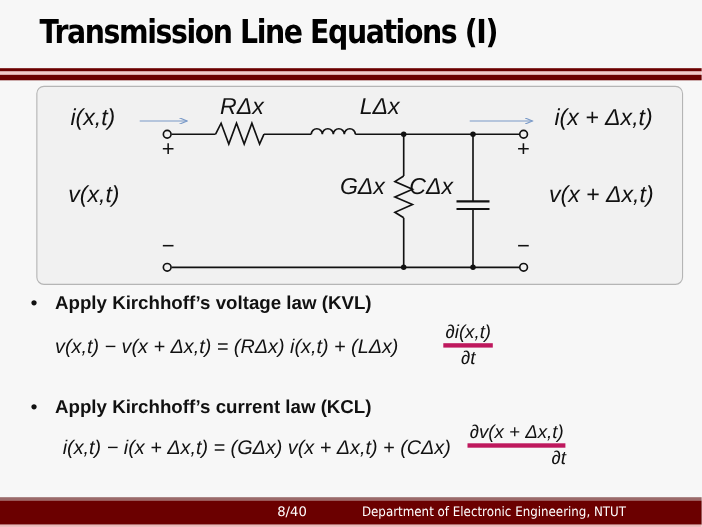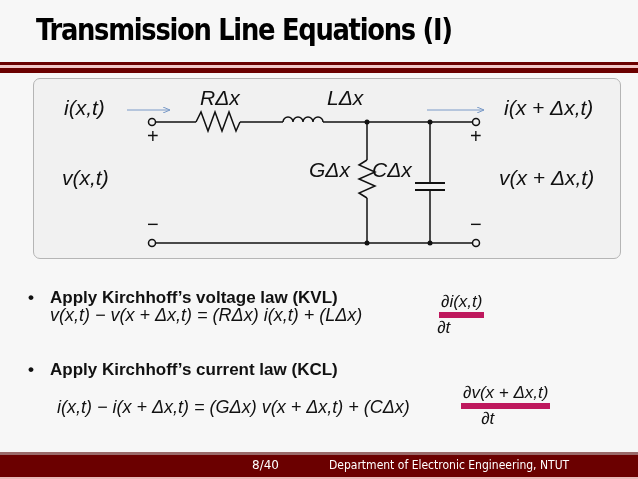--- a/index.html
+++ b/index.html
@@ -9,21 +9,21 @@
     .s1 { top:62px; height:3px; background:#6b0000; }
     .s2 { top:65px; height:3px; background:#f2c8c8; }
     .s3 { top:68px; height:5px; background:#6b0000; }
     .circuit-box { position:absolute; left:33px; top:78px; width:586px; height:179px; border:1px solid #b5b5b5; border-radius:7px; background:#f1f1f1; }
     .math { font-family:"Liberation Sans", sans-serif; font-style:italic; color:#111; position:absolute; white-space:nowrap; }
     .m { font-size:21px; }
     .bullet { position:absolute; font-weight:bold; font-size:17px; color:#111; white-space:nowrap; }
     .bullet .dot { display:inline-block; width:22px; }
     .eq { position:absolute; font-family:"Liberation Sans", sans-serif; font-style:italic; font-size:18px; color:#111; white-space:nowrap; }
     .frac { position:absolute; text-align:center; font-family:"Liberation Sans", sans-serif; font-style:italic; font-size:17px; color:#111; }
-    .frac .num { display:block; padding:0 2px; border-bottom:6px solid #be185d; line-height:20px;margin-left:36px; }
+    .frac .num { display:block; padding:0 2px; border-bottom:4px solid #be185d; line-height:20px; }
     .frac .den { display:block; line-height:20px; }
     .footer { position:absolute; left:0; top:455px; width:638px; height:22px; background:#6b0000; }
     .footer-top { position:absolute; left:0; top:452px; width:638px; height:3px; background:#9a6a6a; }
     .footer-bot { position:absolute; left:0; top:477px; width:638px; height:2px; background:#e8b8b8; }
     .page { position:absolute; left:252px; top:458px; font-size:12px; color:#fff; font-family:"DejaVu Sans", sans-serif; }
     .dept { position:absolute; left:329px; top:458px; font-size:12px; color:#fff; font-family:"DejaVu Sans", sans-serif; transform:scaleX(0.9); transform-origin:left top; white-space:nowrap; }
     svg { position:absolute; left:0; top:0; }
   </style>
 </head>
 <body>
@@ -79,30 +79,30 @@
 <span class="math m" style="left:499px;top:166px;">v(x + Δx,t)</span>
 <span class="math m" style="left:200px;top:86px;">RΔx</span>
 <span class="math m" style="left:283px;top:86px;margin-left:44px;">LΔx</span>
 <span class="math m" style="left:309px;top:158px;">GΔx</span>
 <span class="math m" style="left:372px;top:158px;">CΔx</span>
 <span class="math m" style="left:147px;top:125px;font-style:normal;font-size:20px;">+</span>
 <span class="math m" style="left:147px;top:213px;font-style:normal;font-size:20px;">−</span>
 <span class="math m" style="left:470px;top:125px;font-style:normal;font-size:20px;">+</span>
 <span class="math m" style="left:470px;top:213px;font-style:normal;font-size:20px;">−</span>
 
-<div class="bullet" style="left:28px;top:266px;margin-top:22px;"><span class="dot">•</span><span>Apply Kirchhoff’s voltage law (KVL)</span></div>
+<div class="bullet" style="left:28px;top:266px;"><span class="dot">•</span><span>Apply Kirchhoff’s voltage law (KVL)</span></div>
 <div class="eq" style="left:50px;top:305px;">v(x,t) − v(x + Δx,t) = (RΔx) i(x,t) + (LΔx)</div>
 <div class="frac" style="left:403px;top:292px;">
   <span class="num">∂i(x,t)</span>
   <span class="den">∂t</span>
 </div>
 
 <div class="bullet" style="left:28px;top:360px;"><span class="dot">•</span><span>Apply Kirchhoff’s current law (KCL)</span></div>
 <div class="eq" style="left:57px;top:397px;">i(x,t) − i(x + Δx,t) = (GΔx) v(x + Δx,t) + (CΔx)</div>
-<div class="frac" style="left:425px;top:383px;">
+<div class="frac" style="left:425px;top:383px;text-align:right;">
   <span class="num">∂v(x + Δx,t)</span>
   <span class="den">∂t</span>
 </div>
 
 <div class="footer-top"></div>
 <div class="footer"></div>
 <div class="footer-bot"></div>
 <span class="page">8/40</span>
 <span class="dept">Department of Electronic Engineering, NTUT</span>
 

